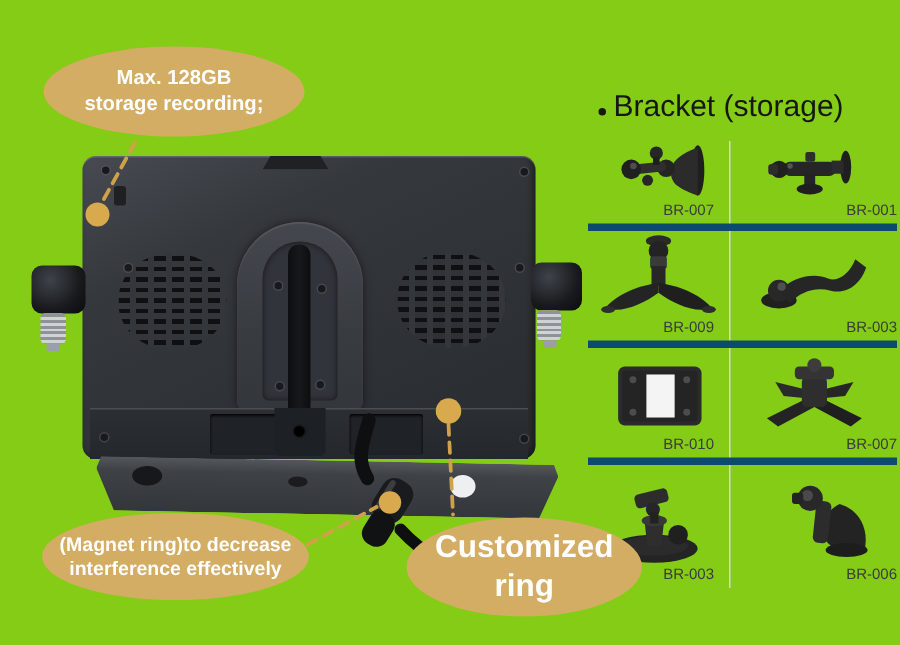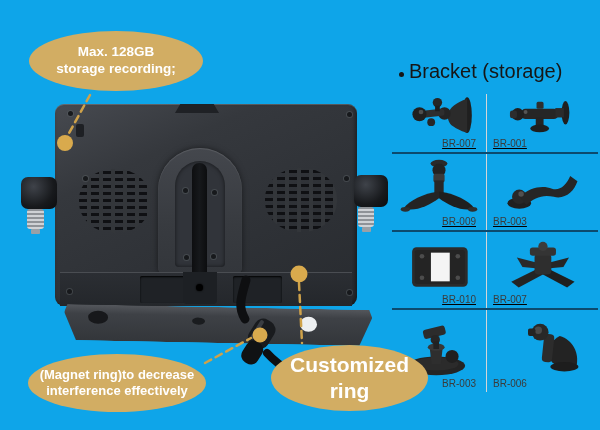--- a/index.html
+++ b/index.html
@@ -1,24 +1,24 @@
 <!DOCTYPE html>
 <html><head>
 <meta charset="utf-8">
 <style>
   html,body{margin:0;padding:0;background:#fff;}
-  .stage{position:relative;width:600px;height:430px;background:#0ea5e9;overflow:hidden;
+  .stage{position:relative;width:600px;height:430px;background:#84cc16;overflow:hidden;
          font-family:"Liberation Sans",sans-serif;}
 
   
   .bubble{position:absolute;border-radius:50%;background:#d2ad63;z-index:4;
           display:flex;flex-direction:column;align-items:center;justify-content:center;
           color:#fff;font-weight:bold;text-align:center;line-height:1.25;}
   .bubble.b1{left:29px;top:31px;width:174px;height:60px;font-size:13.5px;}
-  .bubble.b2{left:28px;top:354px;width:178px;height:58px;font-size:13px;text-align:right;}
+  .bubble.b2{left:28px;top:342px;width:178px;height:58px;font-size:13px;text-align:right;}
   .bubble.b3{left:271px;top:345px;width:157px;height:66px;font-size:21px;}
 
   
   .monitor{position:absolute;left:0;top:0;width:600px;height:430px;z-index:1;}
   .m-body{position:absolute;left:55px;top:104px;width:302px;height:202px;border-radius:9px;
           background:linear-gradient(155deg,#474a50 0%,#35383d 28%,#2e3136 65%,#282b2f 100%);
           box-shadow:inset 0 1px 0 rgba(255,255,255,.18), inset -2px -2px 4px rgba(0,0,0,.4);}
   .m-notch{position:absolute;left:120px;top:0;width:44px;height:9px;background:#1f2125;
            clip-path:polygon(12% 0,88% 0,100% 100%,0 100%);}
   .grille{position:absolute;width:72px;height:64px;border-radius:48%;
@@ -59,25 +59,25 @@
   .hole{position:absolute;border-radius:50%;}
 
   
   .panel-title{position:absolute;left:409px;top:60px;font-size:20px;color:#161616;z-index:2;}
   .panel-bullet{position:absolute;left:399px;top:72px;width:5px;height:5px;border-radius:50%;
                 background:#161616;z-index:2;}
   .bgrid{position:absolute;left:392px;top:94px;width:206px;height:298px;z-index:2;
          display:grid;grid-template-columns:94px 112px;grid-template-rows:60px 78px 78px 82px;}
   .vline{position:absolute;left:94px;top:0;bottom:0;width:1px;background:#d4d5d7;}
   .cell{position:relative;display:flex;flex-direction:column;justify-content:flex-end;align-items:center;}
-  .cell.rb{border-bottom:2px solid #0c4a6e;text-decoration:underline;}
+  .cell.rb{border-bottom:5px solid #0c4a6e;}
   .cell svg{display:block;margin:0 auto 1px auto;}
   .lbl{font-size:10px;color:#3b3b3b;width:100%;padding-bottom:3px;}
   .cell.lc .lbl{text-align:right;padding-right:10px;box-sizing:border-box;}
-  .cell.rc .lbl{text-align:left;padding-left:7px;box-sizing:border-box;}
+  .cell.rc .lbl{text-align:right;padding-left:7px;box-sizing:border-box;}
 
   svg.layer{position:absolute;left:0;top:0;pointer-events:none;}
   #cable-layer{z-index:2;}
   #overlay-layer{z-index:3;}
 </style>
 </head>
 <body>
 
 <div class="stage">
 

